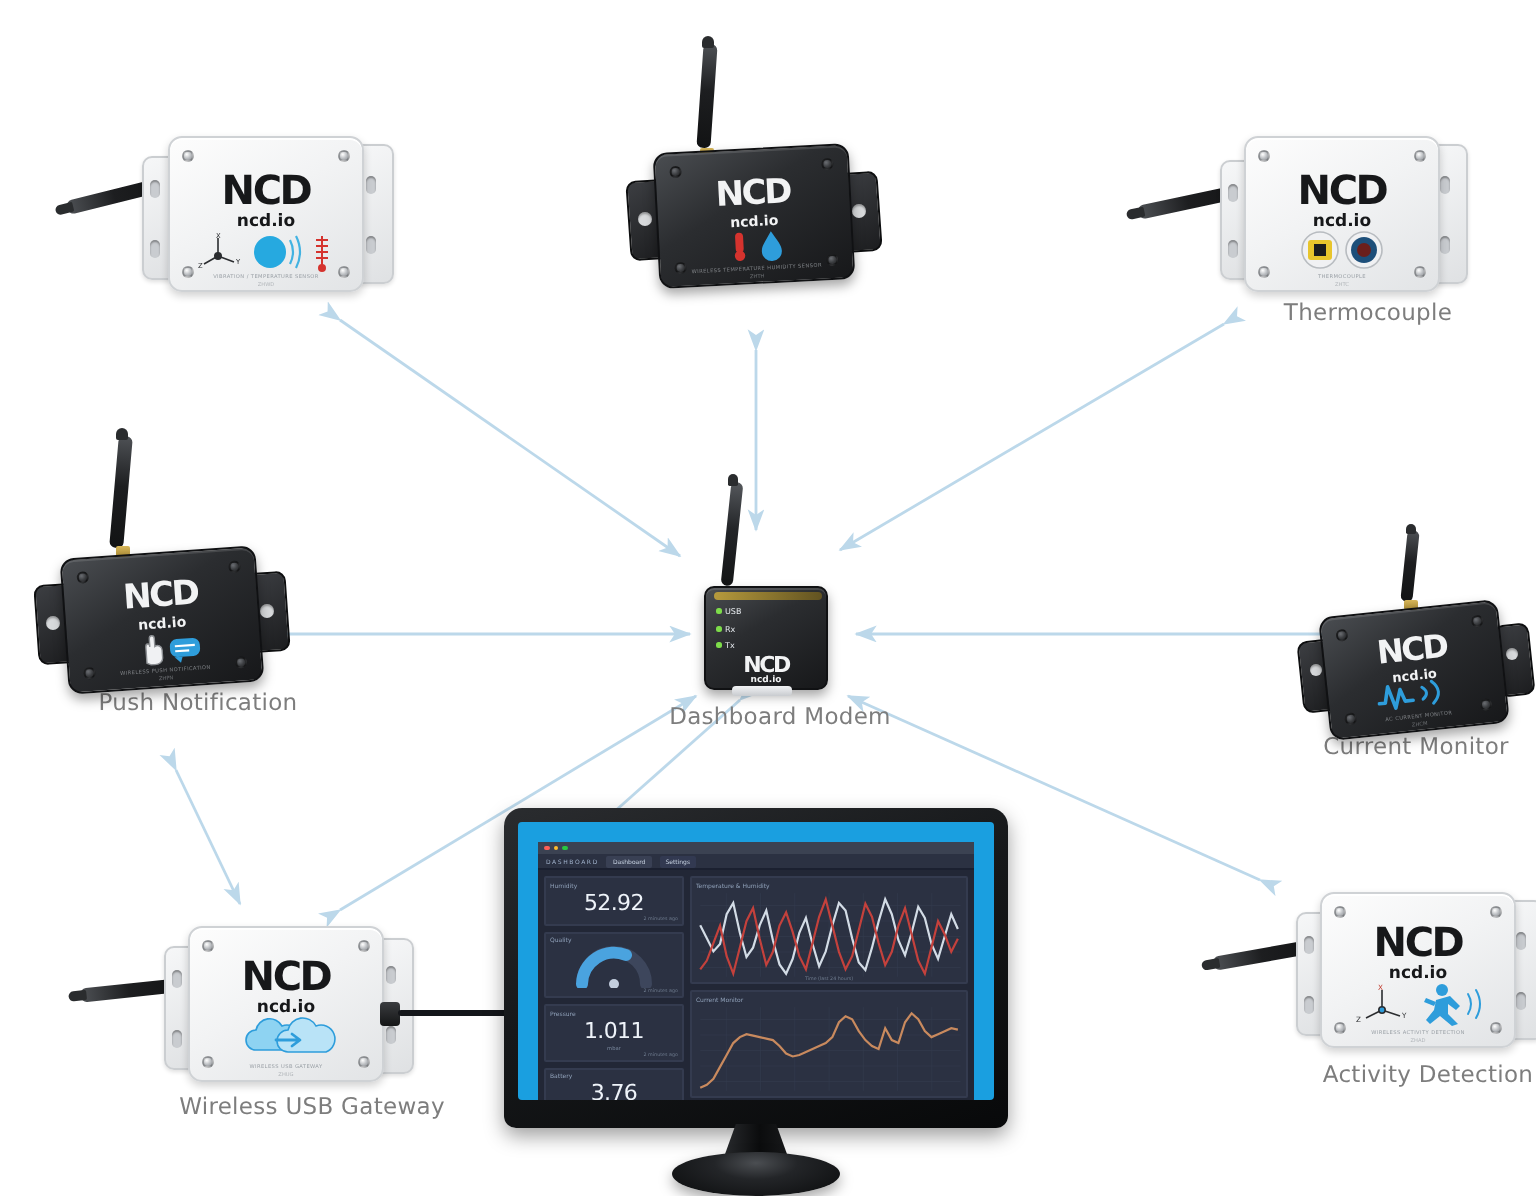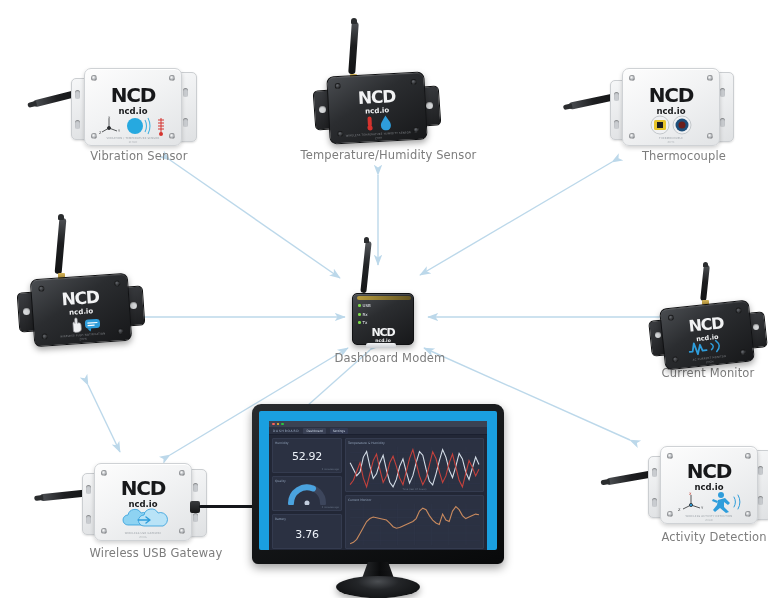--- a/index.html
+++ b/index.html
@@ -224,21 +224,20 @@
               <line x1="59" y1="7" x2="65" y2="7"></line>
             <line x1="59" y1="10" x2="65" y2="10"></line>
               <line x1="59" y1="13" x2="65" y2="13"></line>
           </g>
           <circle cx="62" cy="18" r="2" fill="#d5332e"></circle>
         </svg>
         <div class="microtext" style="top:68px;">VIBRATION / TEMPERATURE SENSOR</div>
         <div class="modeltext" style="top:72px;">ZHWD</div>
       </div>
     </div>
-    <div class="caption" style="margin-left:42px; margin-top:-4px;">Vibration Sensor</div>
   </div>
 
   <div class="node" id="n-th" style="left:300px; top:12px; width:180px;">
     <div class="encl black" style="height:140px;">
 
       <div class="antenna" style="left:46px; top:6px; width:16px; height:60px;">
         <div class="rod" style="left:4px; top:4px; width:7px; height:52px;
              background:linear-gradient(180deg,#4e5155,#1d1e20 45%,#121314); transform:rotate(4deg);"></div>
         <div class="tip" style="left:4.5px; top:0px; width:6px; height:6px; border-radius:3px 3px 1px 1px;"></div>
         <div class="gold" style="left:4px; top:56px; width:7px; height:6px;"></div>
@@ -260,21 +259,20 @@
         </div>
         <svg style="position:absolute; left:34px; top:40px; width:32px; height:16px;" viewBox="0 0 32 16">
           <rect x="4" y="1" width="4" height="10" rx="2" fill="#d5332e"></rect>
           <circle cx="6" cy="12.5" r="2.6" fill="#d5332e"></circle>
           <path d="M22,1 C25,6 27,8 27,11 a5,5 0 0 1 -10,0 C17,8 19,6 22,1 z" fill="#2e9ddb"></path>
         </svg>
         <div class="microtext" style="top:58px;">WIRELESS TEMPERATURE HUMIDITY SENSOR</div>
         <div class="modeltext" style="top:62px;">ZHTH</div>
       </div>
     </div>
-    <div class="caption" style="margin-top:-4px; margin-left:-3px;">Temperature/Humidity Sensor</div>
   </div>
 
   <div class="node" id="n-tc" style="left:560px; top:58px; width:200px;">
     <div class="encl white" style="height:95px;">
       <div class="antenna" style="left:2px; top:28px; width:68px; height:16px; transform:rotate(-12deg); transform-origin:right center;">
         <div class="rod" style="left:6px; top:4px; width:56px; height:7px;"></div>
         <div class="tip" style="left:0px; top:5px; width:9px; height:5px; border-radius:3px 1px 1px 3px;"></div>
         <div class="gold" style="right:0px; top:4.5px; width:8px; height:6px;"></div>
       </div>
       <div class="connector" style="left:58px; top:42px; width:16px; height:18px;"></div>
@@ -333,20 +331,21 @@
           <path d="M9,16 L9,8 C9,6 11,6 11,8 L11,4 C11,2 13.5,2 13.5,4 L13.5,8 C15,7 17,8 17,10 L17,14 C17,16 15,17 13,17 L11,17 z" fill="#f0f1f3" stroke="#8d9094" stroke-width=".7"></path>
           <rect x="21" y="5" width="15" height="9" rx="3.5" fill="#2e9ddb"></rect>
           <path d="M23,14 L26,17 L27,14 z" fill="#2e9ddb"></path>
           <rect x="23.5" y="8" width="10" height="1.1" fill="#fff"></rect>
           <rect x="23.5" y="10.5" width="7" height="1.1" fill="#fff"></rect>
         </svg>
         <div class="microtext" style="top:57px;">WIRELESS PUSH NOTIFICATION</div>
         <div class="modeltext" style="top:61px;">ZHPN</div>
       </div>
     </div>
+    <div class="caption" style="margin-top:-8px; margin-left:-5px;">Push Notification</div>
   </div>
 
   <div class="node" id="n-mod" style="left:330px; top:235px; width:120px;">
     <div class="encl black" style="height:120px;">
       <div class="antenna" style="left:29px; top:2px; width:16px; height:62px;">
         <div class="rod" style="left:4px; top:4px; width:6px; height:52px;
              background:linear-gradient(180deg,#55585c,#232528 45%,#141516); transform:rotate(6deg);"></div>
         <div class="tip" style="left:4.5px; top:0px; width:5px; height:6px; border-radius:3px 3px 1px 1px;"></div>
         <div class="gold" style="left:4px; top:56px; width:7px; height:5px;"></div>
       </div>
@@ -536,20 +535,28 @@
                 <div class="card-val">
                   <svg style="width:40px; height:22px;" viewBox="0 0 40 22">
                     <path d="M4,20 A16,16 0 0 1 36,20" fill="none" stroke="#3d465c" stroke-width="6" stroke-linecap="round"></path>
                     <path d="M4,20 A16,16 0 0 1 26,5.5" fill="none" stroke="#4aa3df" stroke-width="6" stroke-linecap="round"></path>
                     <circle cx="20" cy="20" r="2.5" fill="#c3cede"></circle>
                   </svg>
                 </div>
                 <div class="card-foot">2 minutes ago</div>
               </div>
 
+              <div class="card" style="flex:1;">
+                <div class="card-title">Pressure</div>
+                <div class="card-val">
+                  <div class="big-num">1.011</div>
+                  <div class="unit">mbar</div>
+                </div>
+                <div class="card-foot">2 minutes ago</div>
+              </div>
 
               <div class="card" style="flex:1;">
                 <div class="card-title">Battery</div>
                 <div class="card-val">
                   <div class="big-num">3.76</div>
                 </div>
               </div>
 
             </div>
 

